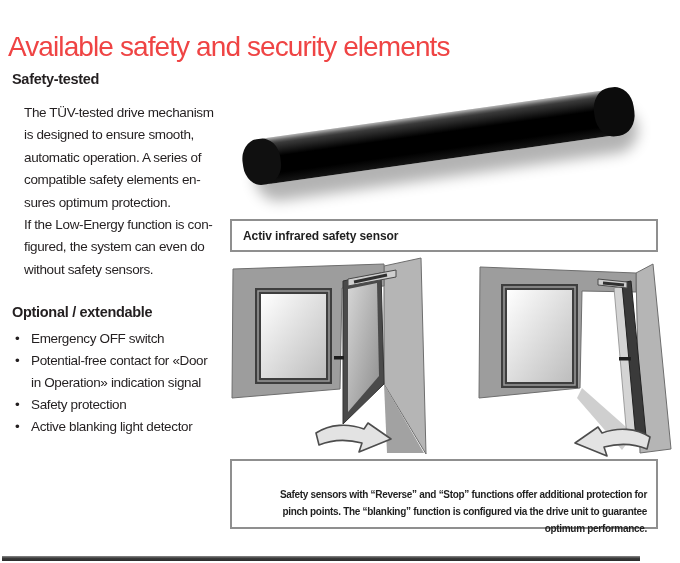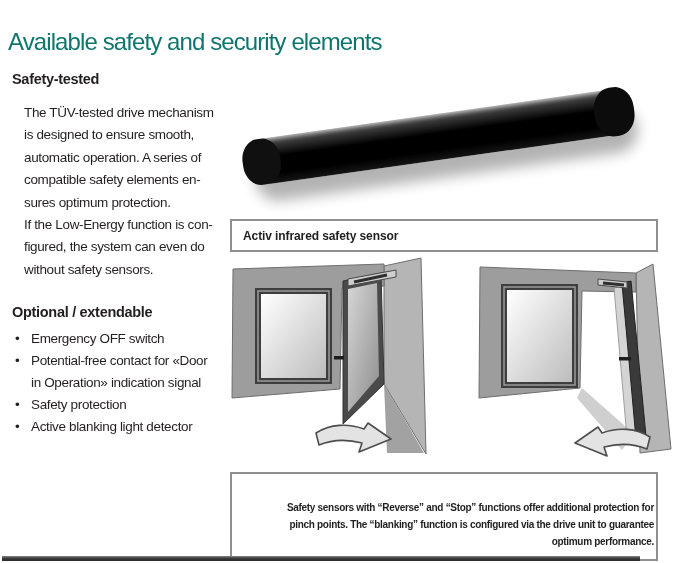--- a/index.html
+++ b/index.html
@@ -1,20 +1,20 @@
 <!DOCTYPE html>
 <html><head>
 <meta charset="utf-8">
 <style>
   html,body{margin:0;padding:0;background:#fff;}
   .page{position:relative;width:680px;height:563px;background:#ffffff;overflow:hidden;
         font-family:"Liberation Sans",sans-serif;color:#231f20;}
 
-  .page-title{position:absolute;left:8px;top:12px;font-size:24px;font-weight:400;
-              letter-spacing:-0.9px;color:#0f766e;white-space:nowrap;}
+  .page-title{position:absolute;left:8px;top:12px;font-size:28px;font-weight:400;
+              letter-spacing:-0.9px;color:#ef4444;white-space:nowrap;}
 
   
   .leftcol{position:absolute;left:12px;top:68px;width:222px;}
   .sec-heading{font-size:14.5px;font-weight:bold;letter-spacing:-0.3px;line-height:22px;margin:0;}
   .sec-body{font-size:13.5px;letter-spacing:-0.35px;line-height:22.4px;white-space:pre-line;margin:12px;}
   .sec-heading.second{margin-top:20px;}
   ul.bullets{list-style:none;margin:5px 0 0 0;padding:0;}
   ul.bullets li{position:relative;padding-left:19px;font-size:13.5px;letter-spacing:-0.35px;
                 line-height:22px;white-space:pre-line;}
   ul.bullets li::before{content:"\2022";position:absolute;left:3px;top:0;color:#231f20;}
@@ -28,21 +28,21 @@
   .sensor-bar::before{content:"";position:absolute;left:-4px;top:0;width:38px;height:46px;
               border-radius:45%;background:#101010;}
   .sensor-bar::after{content:"";position:absolute;right:-5px;top:-2px;width:40px;height:49px;
               border-radius:45%;background:#0c0c0c;}
 
   
   .caption-box{position:absolute;left:230px;width:428px;border:2px solid #8f8f8f;
                box-sizing:border-box;background:#fff;font-weight:bold;color:#1f1f1f;text-align:right;}
   .caption1{top:219px;height:33px;display:flex;align-items:center;padding-left:11px;
             font-size:12px;letter-spacing:-0.1px;}
-  .caption2{top:472px;height:89px;padding:8px 2px;font-size:10px;letter-spacing:-0.3px;
+  .caption2{top:459px;height:70px;padding:8px 9px;font-size:10px;letter-spacing:-0.3px;
             line-height:17px;white-space:pre-line;}
 
   .ill{position:absolute;top:257px;width:216px;height:206px;}
   .ill1{left:230px;} .ill2{left:456px;}
 
   .footer-bar{position:absolute;left:2px;top:556px;width:638px;height:5px;
               background:linear-gradient(to bottom,#8a8a8a 0%,#3b3b3b 45%,#2c2c2c 100%);}
 </style>
 </head>
 <body>

